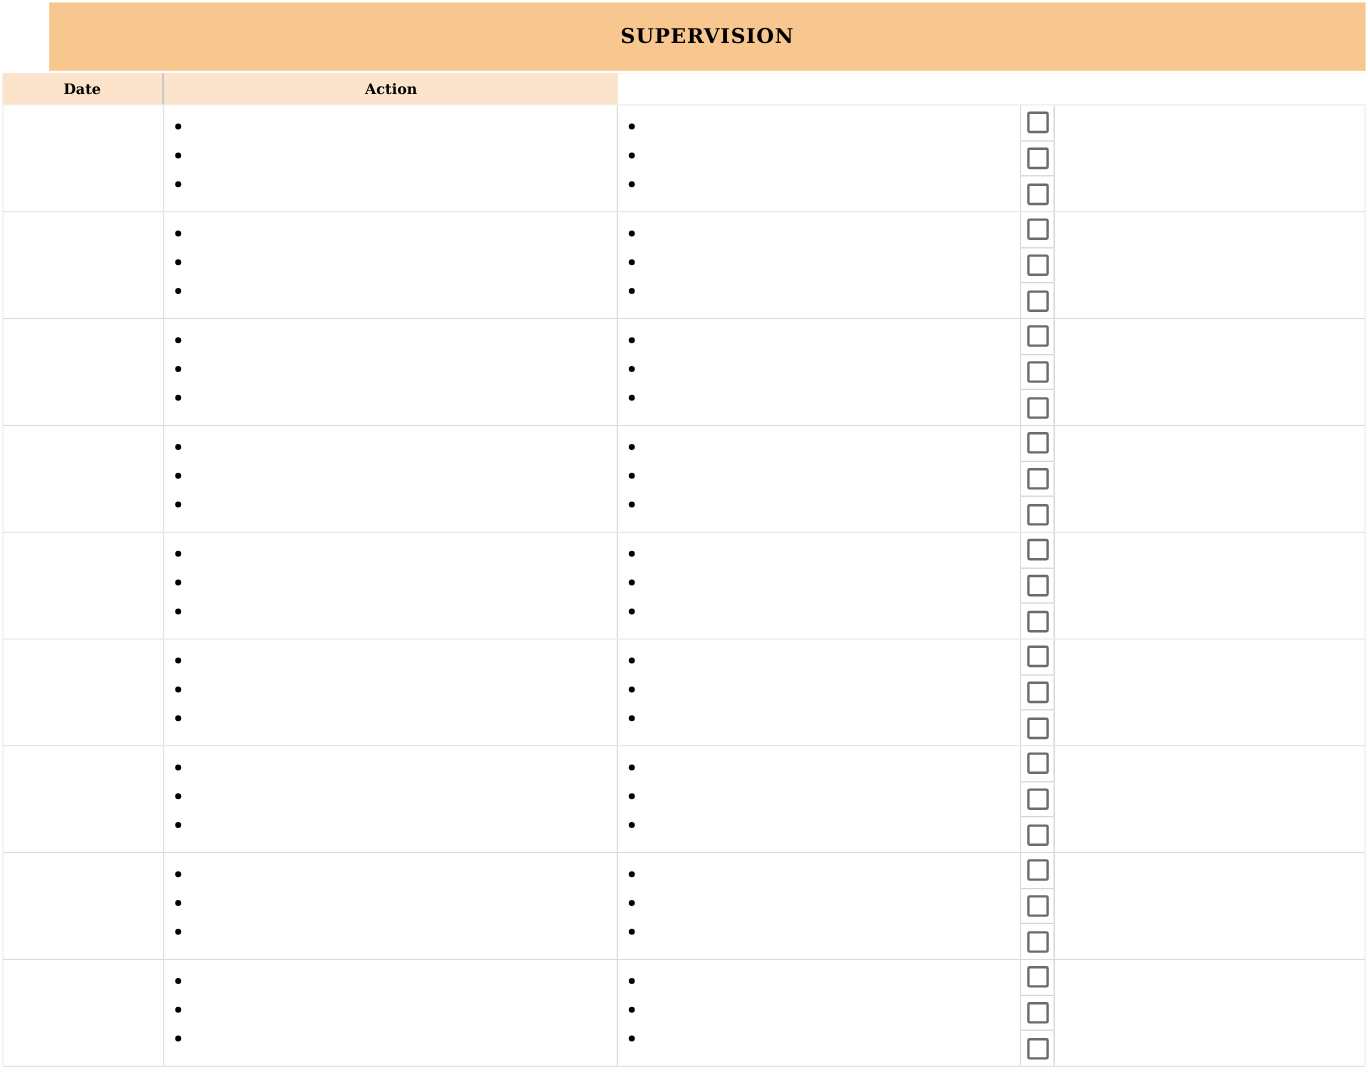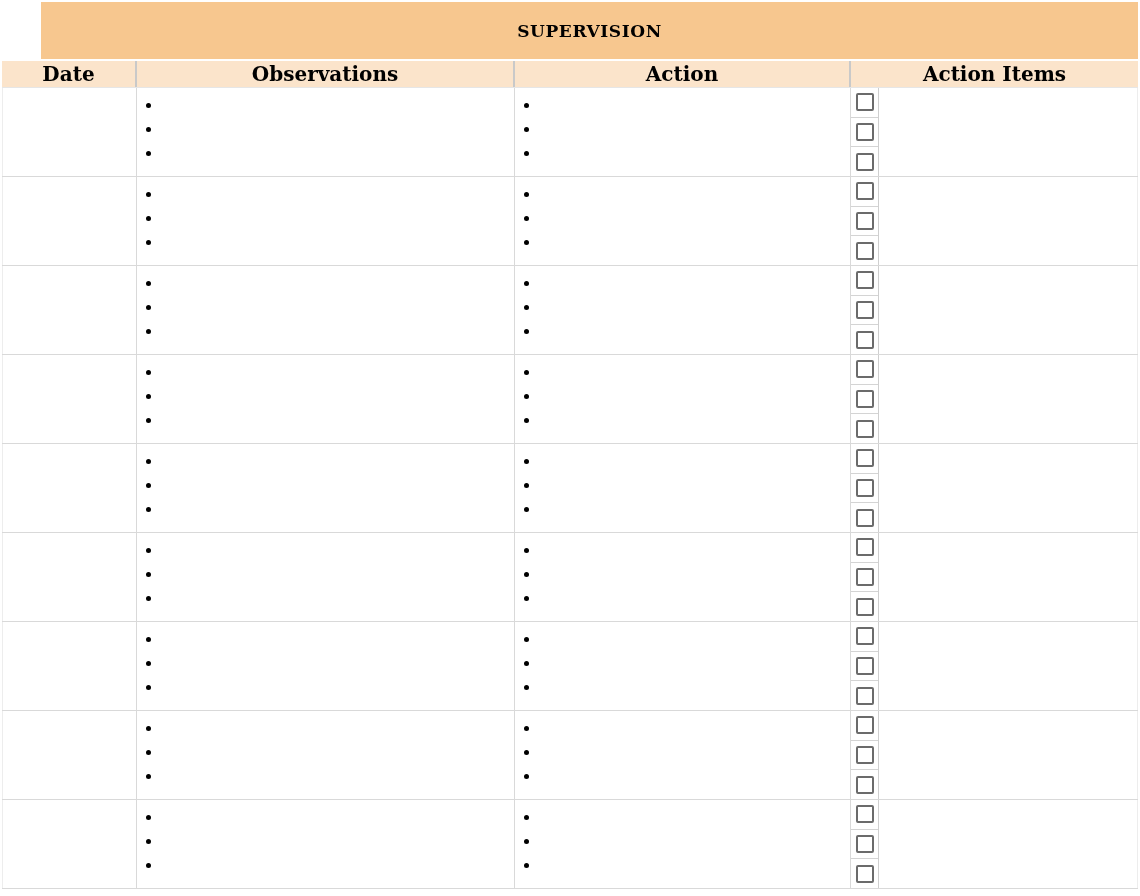--- a/index.html
+++ b/index.html
@@ -31,21 +31,21 @@
   }
   .header-row{
     display:grid;
     grid-template-columns:135px 378px 336px 287px;
     height:27px;
     border-bottom:1px solid #E6E6E6;
   }
   .header-cell{
     background:var(--header-bg);
     display:flex;align-items:center;justify-content:center;
-    font-size:20px;font-weight:bold;
+    font-size:12px;font-weight:bold;
     border-right:2px solid var(--header-divider);
   }
   .header-cell:last-child{border-right:none;}
   .table-body{display:block;}
   .body-row{
     display:grid;
     grid-template-columns:135px 378px 336px 287px;
     height:89px;
     border-bottom:1px solid var(--grid);
   }
@@ -84,23 +84,21 @@
     background:#ffffff;
   }
 </style>
 </head>
 <body>
 
 <div class="table-wrap">
   <div class="title-row">SUPERVISION</div>
   <div class="header-row">
     <div class="header-cell">Date</div>
-    <div class="header-cell">Observations</div>
     <div class="header-cell">Action</div>
-    <div class="header-cell">Action Items</div>
   </div>
   <div class="table-body">
       <div class="body-row">
         <div class="cell date-cell"></div>
         <div class="cell bullet-cell">
           <div class="bullet-line">
             <div class="bullet-dot"></div>
             <div class="bullet-text"></div>
           </div>
           <div class="bullet-line">

